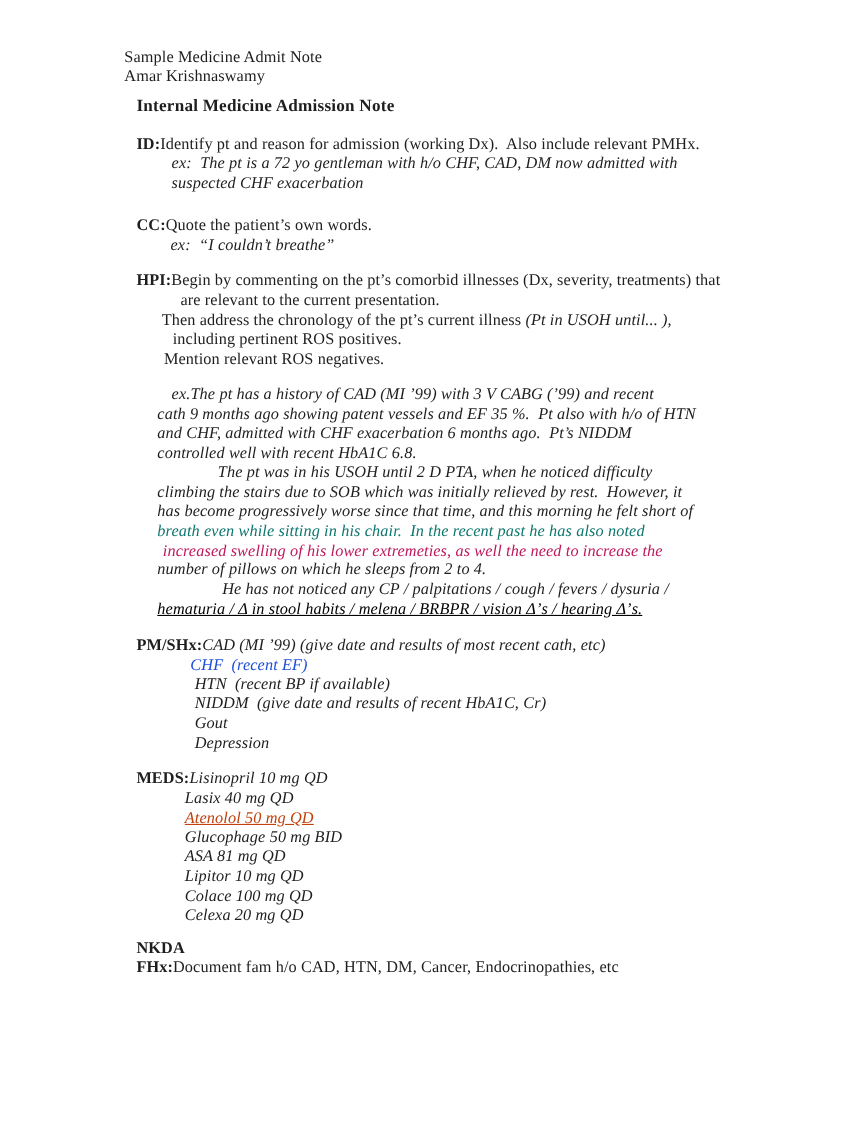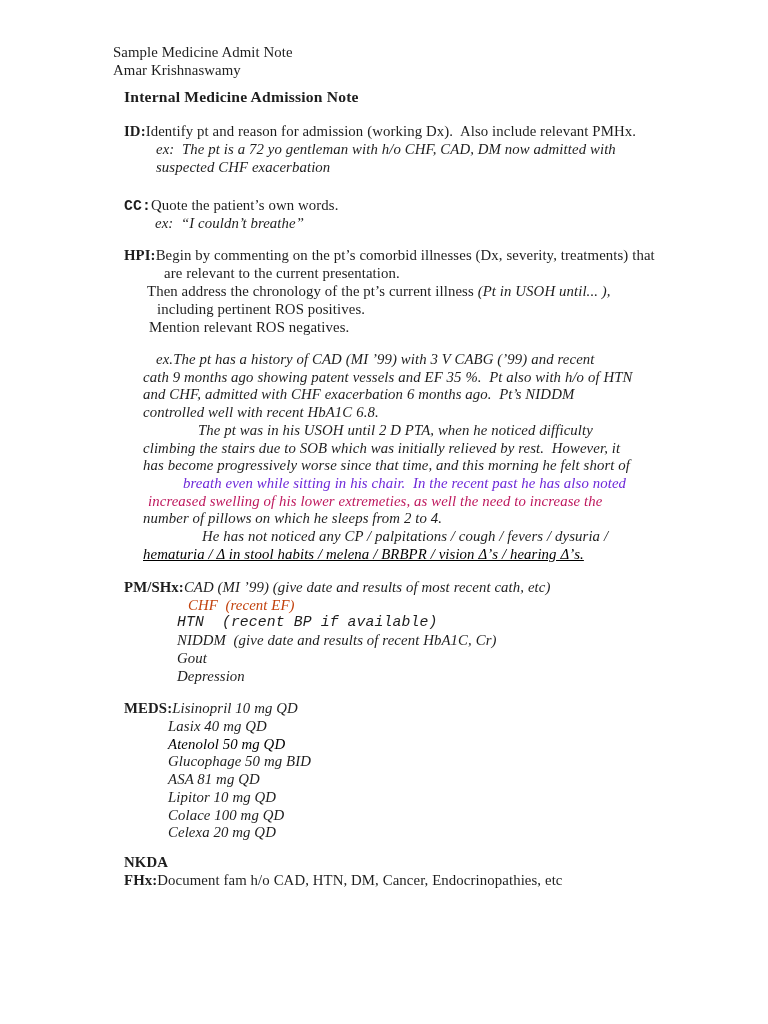--- a/index.html
+++ b/index.html
@@ -31,48 +31,48 @@
 </head>
 <body>
 
 <div class="page" style="background: rgb(255, 255, 255);">
     <div class="line" style="left: 113px; top: 43px; color: rgb(30, 30, 30);"><span>Sample Medicine Admit Note</span></div>
     <div class="line" style="left: 113px; top: 61px; color: rgb(30, 30, 30);"><span>Amar Krishnaswamy</span></div>
     <div class="line" style="left: 113px; top: 88px; color: rgb(30, 30, 30);"><span class="b title">Internal Medicine Admission Note</span></div>
     <div class="line" style="left: 113px; top: 122px; color: rgb(30, 30, 30);"><span class="b lbl" style="width: 27px;">ID:</span><span>Identify pt and reason for admission (working Dx).  Also include relevant PMHx.</span></div>
     <div class="line" style="left: 156px; top: 140px; color: rgb(30, 30, 30);"><span class="i">ex:  The pt is a 72 yo gentleman with h/o CHF, CAD, DM now admitted with</span></div>
     <div class="line" style="left: 156px; top: 158px; color: rgb(30, 30, 30);"><span class="i">suspected CHF exacerbation</span></div>
-    <div class="line" style="left: 113px; top: 196px; color: rgb(30, 30, 30);"><span class="b lbl" style="width: 28px; font-family: Liberation Mono, monospace;">CC:</span><span>Quote the patient’s own words.</span></div>
+    <div class="line" style="left: 113px; top: 196px; color: rgb(30, 30, 30);"><span class="b lbl" style="width: 28px;">CC:</span><span>Quote the patient’s own words.</span></div>
     <div class="line" style="left: 155px; top: 214px; color: rgb(30, 30, 30);"><span class="i">ex:  “I couldn’t breathe”</span></div>
     <div class="line" style="left: 113px; top: 246px; color: rgb(30, 30, 30);"><span class="b lbl" style="width: 35px;">HPI:</span><span>Begin by commenting on the pt’s comorbid illnesses (Dx, severity, treatments) that</span></div>
     <div class="line" style="left: 164px; top: 264px; color: rgb(30, 30, 30);"><span>are relevant to the current presentation.</span></div>
     <div class="line" style="left: 147px; top: 282px; color: rgb(30, 30, 30);"><span>Then address the chronology of the pt’s current illness </span><span class="i">(Pt in USOH until... ),</span></div>
     <div class="line" style="left: 157px; top: 300px; color: rgb(30, 30, 30);"><span>including pertinent ROS positives.</span></div>
     <div class="line" style="left: 149px; top: 318px; color: rgb(30, 30, 30);"><span>Mention relevant ROS negatives.</span></div>
     <div class="line" style="left: 156px; top: 350px; color: rgb(30, 30, 30);"><span class="i lbl" style="width: 46px;">ex.</span><span class="i">The pt has a history of CAD (MI ’99) with 3 V CABG (’99) and recent</span></div>
     <div class="line" style="left: 143px; top: 367.7px; color: rgb(30, 30, 30);"><span class="i">cath 9 months ago showing patent vessels and EF 35 %.  Pt also with h/o of HTN</span></div>
     <div class="line" style="left: 143px; top: 385.4px; color: rgb(30, 30, 30);"><span class="i">and CHF, admitted with CHF exacerbation 6 months ago.  Pt’s NIDDM</span></div>
     <div class="line" style="left: 143px; top: 403.1px; color: rgb(30, 30, 30);"><span class="i">controlled well with recent HbA1C 6.8.</span></div>
     <div class="line" style="left: 198px; top: 420.8px; color: rgb(30, 30, 30);"><span class="i">The pt was in his USOH until 2 D PTA, when he noticed difficulty</span></div>
     <div class="line" style="left: 143px; top: 456.2px; color: rgb(30, 30, 30);"><span class="i">has become progressively worse since that time, and this morning he felt short of</span></div>
     <div class="line" style="left: 143px; top: 438.5px; color: rgb(30, 30, 30);"><span class="i">climbing the stairs due to SOB which was initially relieved by rest.  However, it</span></div>
-    <div class="line" style="left: 143px; top: 473.9px; color: #6d28d9; margin-left: 40px;"><span class="i">breath even while sitting in his chair.  In the recent past he has also noted</span></div>
+    <div class="line" style="left: 143px; top: 473.9px; color: #0f766e;"><span class="i">breath even while sitting in his chair.  In the recent past he has also noted</span></div>
     <div class="line" style="left: 148px; top: 491.6px; color: #be185d; text-align: center;"><span class="i">increased swelling of his lower extremeties, as well the need to increase the</span></div>
     <div class="line" style="left: 143px; top: 509.3px; color: rgb(30, 30, 30);"><span class="i">number of pillows on which he sleeps from 2 to 4.</span></div>
     <div class="line" style="left: 202px; top: 527px; color: rgb(30, 30, 30);"><span class="i">He has not noticed any CP / palpitations / cough / fevers / dysuria /</span></div>
     <div class="line" style="left: 143px; top: 544.7px; color: #000000; text-decoration: underline;"><span class="i">hematuria / Δ in stool habits / melena / BRBPR / vision Δ’s / hearing Δ’s.</span></div>
     <div class="line" style="left: 113px; top: 578px; color: rgb(30, 30, 30);"><span class="b lbl" style="width: 64px;">PM/SHx:</span><span class="i">CAD (MI ’99) (give date and results of most recent cath, etc)</span></div>
-    <div class="line" style="left: 188px; top: 595.7px; color: #c2410c;"><span class="i">CHF  (recent EF)</span></div>
-    <div class="line" style="left: 177px; top: 613.4px; color: rgb(30, 30, 30); font-family: Liberation Mono, monospace;"><span class="i">HTN  (recent BP if available)</span></div>
+    <div class="line" style="left: 173px; top: 595.7px; color: #1d4ed8;"><span class="i">CHF  (recent EF)</span></div>
+    <div class="line" style="left: 177px; top: 613.4px; color: rgb(30, 30, 30);"><span class="i">HTN  (recent BP if available)</span></div>
     <div class="line" style="left: 177px; top: 631.1px; color: rgb(30, 30, 30);"><span class="i">NIDDM  (give date and results of recent HbA1C, Cr)</span></div>
     <div class="line" style="left: 177px; top: 648.8px; color: rgb(30, 30, 30);"><span class="i">Gout</span></div>
     <div class="line" style="left: 177px; top: 666.5px; color: rgb(30, 30, 30);"><span class="i">Depression</span></div>
     <div class="line" style="left: 113px; top: 699px; color: rgb(30, 30, 30);"><span class="b lbl" style="width: 55px;">MEDS:</span><span class="i">Lisinopril 10 mg QD</span></div>
     <div class="line" style="left: 168px; top: 717px; color: rgb(30, 30, 30);"><span class="i">Lasix 40 mg QD</span></div>
-    <div class="line" style="left: 168px; top: 734.7px; color: #000000;"><span class="i">Atenolol 50 mg QD</span></div>
+    <div class="line" style="left: 168px; top: 734.7px; color: #c2410c; text-decoration: underline;"><span class="i">Atenolol 50 mg QD</span></div>
     <div class="line" style="left: 168px; top: 752.4px; color: rgb(30, 30, 30);"><span class="i">Glucophage 50 mg BID</span></div>
     <div class="line" style="left: 168px; top: 770.1px; color: rgb(30, 30, 30);"><span class="i">ASA 81 mg QD</span></div>
     <div class="line" style="left: 168px; top: 787.8px; color: rgb(30, 30, 30);"><span class="i">Lipitor 10 mg QD</span></div>
     <div class="line" style="left: 168px; top: 805.5px; color: rgb(30, 30, 30);"><span class="i">Colace 100 mg QD</span></div>
     <div class="line" style="left: 168px; top: 823.2px; color: rgb(30, 30, 30);"><span class="i">Celexa 20 mg QD</span></div>
     <div class="line" style="left: 113px; top: 853px; color: rgb(30, 30, 30);"><span class="b">NKDA</span></div>
     <div class="line" style="left: 113px; top: 871px; color: rgb(30, 30, 30);"><span class="b lbl" style="width: 83px;">FHx:</span><span>Document fam h/o CAD, HTN, DM, Cancer, Endocrinopathies, etc</span></div>
   </div>
 
 </body></html>

